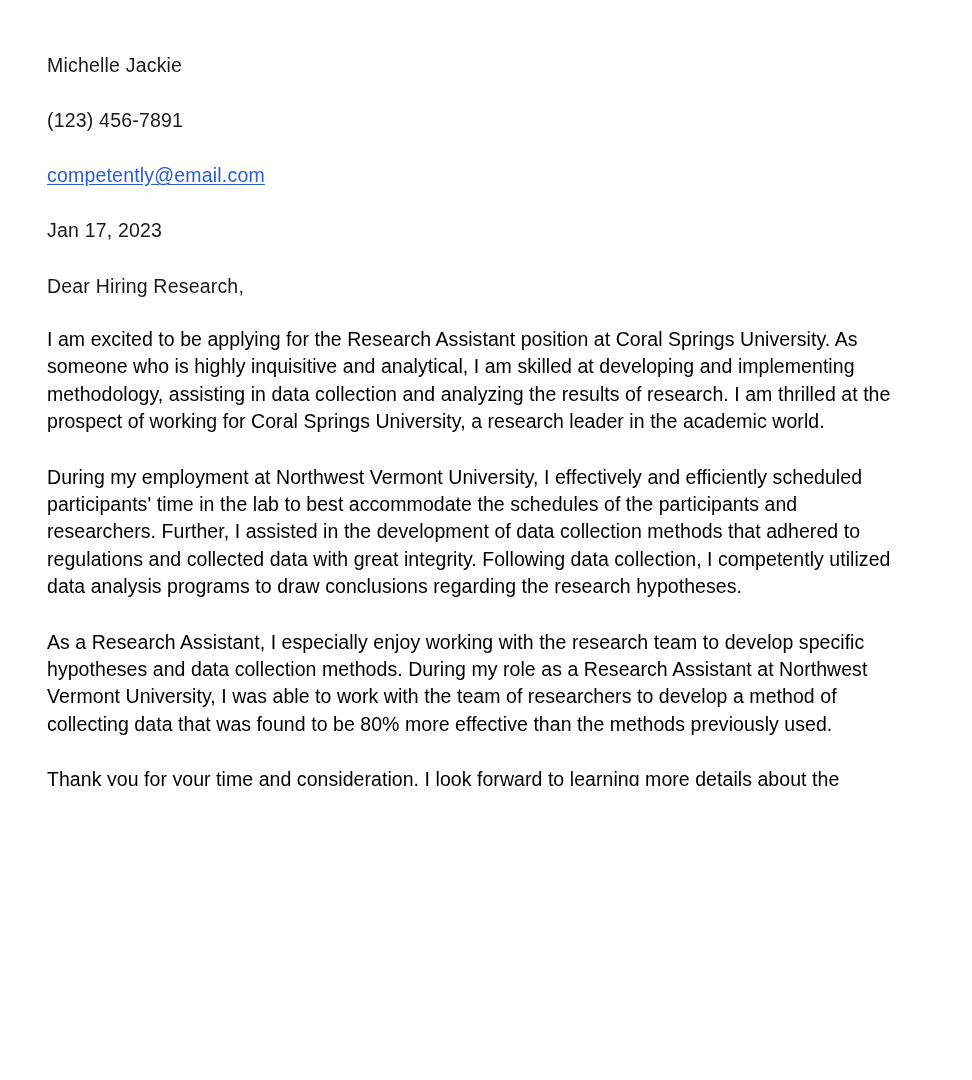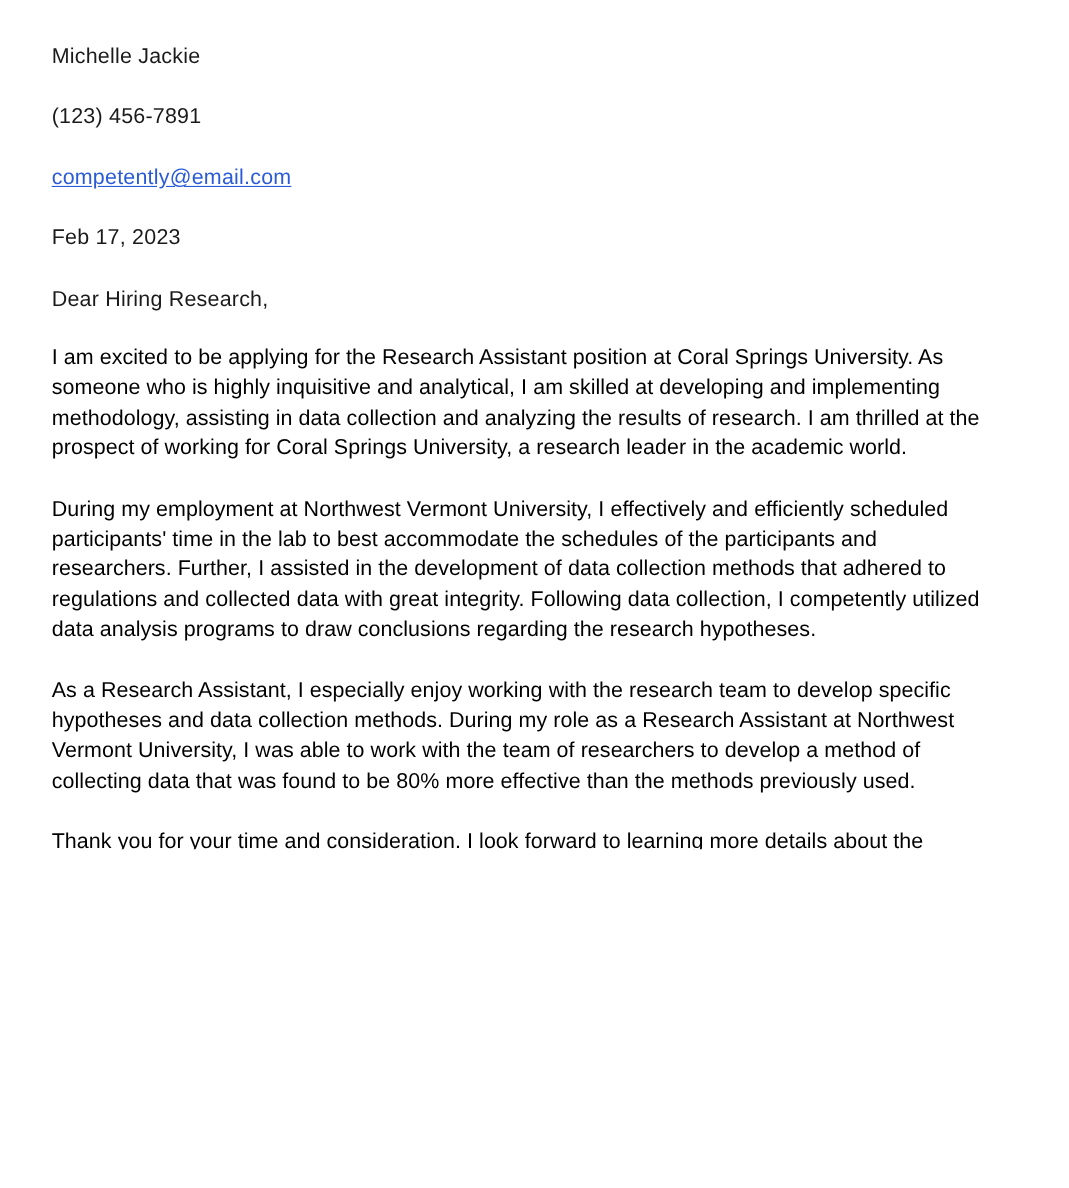--- a/index.html
+++ b/index.html
@@ -14,20 +14,21 @@
     color: #1a1a1a;
     -webkit-font-smoothing: antialiased;
   }
   .page {
     width: 972px;
     height: 772px;
     background: #ffffff;
     box-sizing: border-box;
     padding: 38px 60px 0 47px;
     overflow: hidden;
+    margin-top: 14px;
   }
   .letter {
     width: 855px;
   }
   .line {
     font-size: 19.5px;
     line-height: 26px;
     letter-spacing: 0.01em;
     margin: 0 0 29px 0;
     color: #1a1a1a;
@@ -70,21 +71,21 @@
 
 <div class="page">
   <div class="letter">
 
     <p class="line">Michelle Jackie</p>
 
     <p class="line">(123) 456-7891</p>
 
     <p class="line"><a class="email-link" href="#">competently@email.com</a></p>
 
-    <p class="line date-line">Feb 17, 2023</p>
+    <p class="line date-line">Jan 17, 2023</p>
 
     <p class="line salutation">Dear Hiring Research,</p>
 
     <p class="para">I am excited to be applying for the Research Assistant position at Coral Springs University. As someone who is highly inquisitive and analytical, I am skilled at developing and implementing methodology, assisting in data collection and analyzing the results of research. I am thrilled at the prospect of working for Coral Springs University, a research leader in the academic world.</p>
 
     <p class="para">During my employment at Northwest Vermont University, I effectively and efficiently scheduled participants' time in the lab to best accommodate the schedules of the participants and researchers. Further, I assisted in the development of data collection methods that adhered to regulations and collected data with great integrity. Following data collection, I competently utilized data analysis programs to draw conclusions regarding the research hypotheses.</p>
 
     <p class="para">As a Research Assistant, I especially enjoy working with the research team to develop specific hypotheses and data collection methods. During my role as a Research Assistant at Northwest Vermont University, I was able to work with the team of researchers to develop a method of collecting data that was found to be 80% more effective than the methods previously used.</p>
 
     <p class="para">Thank you for your time and consideration. I look forward to learning more details about the Research Assistant position and Coral Springs University. As a highly motivated and dedicated Research Assistant, I hope to be able to continuously learn and apply my research knowledge at Coral Springs University.</p>

